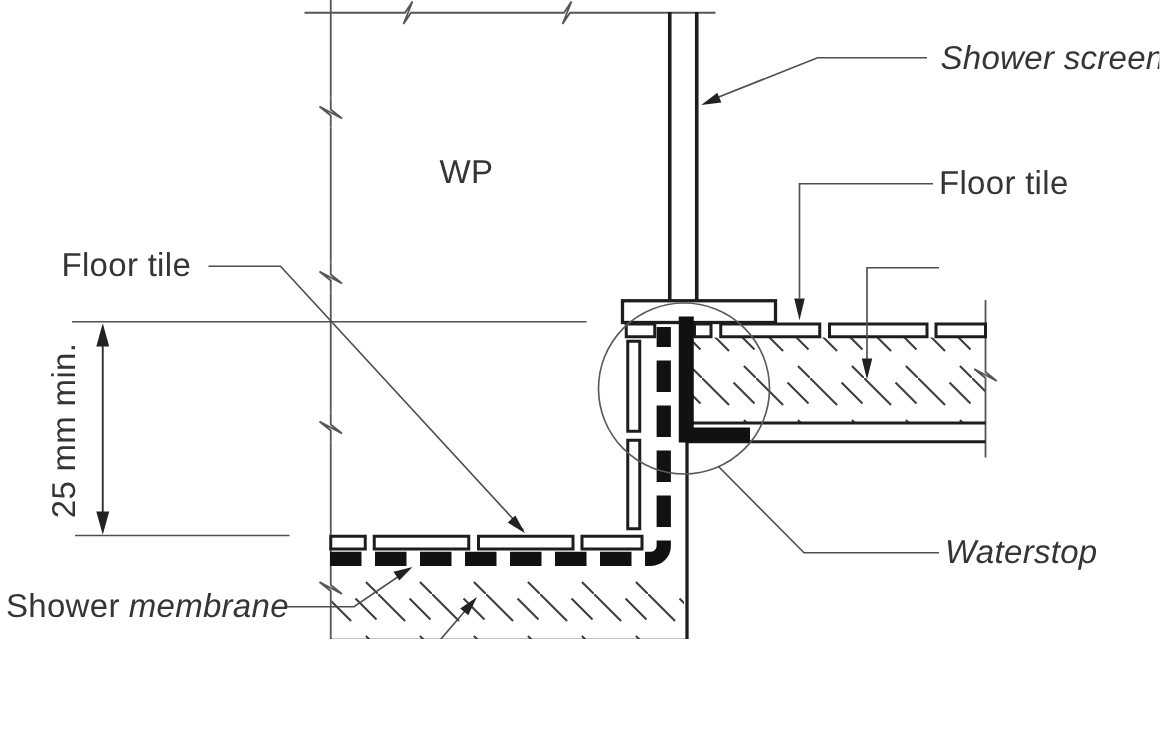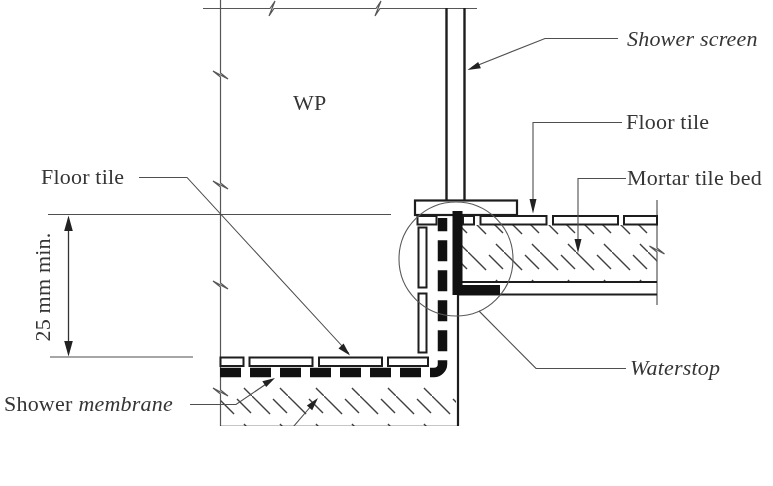--- a/index.html
+++ b/index.html
@@ -1,18 +1,18 @@
 <!DOCTYPE html>
 <html><head>
 <meta charset="utf-8">
 <style>
   html,body{margin:0;padding:0;background:#ffffff;}
   .canvas{
     position:relative;width:773px;height:426px;background:#fff;overflow:hidden;
-    font-family:Liberation Serif, serif;color:#353535;
+    font-family:Liberation Sans, sans-serif;color:#353535;
   }
   .canvas svg{position:absolute;left:0;top:0;}
   .lbl{
     position:absolute;font-size:22px;line-height:25px;white-space:nowrap;
     color:#353535;letter-spacing:0.2px;
   }
   .it{font-style:italic;}
   .w1{margin-right:6px;}
   .dim{
     position:absolute;left:30px;top:348px;width:122px;height:26px;
@@ -124,27 +124,26 @@
     <polygon points="318,398 312.2,410.2 306.8,405.6"></polygon>
     <polygon points="377,429 387.3,437.7 381.5,441.7"></polygon>
   </g>
 </svg>
 
 <div class="lbl" style="left:627px;top:26px;">
   <span class="it">Shower screen</span><br>
 </div>
 
 
-<div class="lbl" style="left:293px;top:90px;">WP</div>
+<div class="lbl" style="left:293px;top:102px;">WP</div>
 
 <div class="lbl" style="left:41px;top:164px;">Floor tile</div>
 
 <div class="lbl" style="left:626px;top:109px;">Floor tile</div>
 
-<div class="lbl" style="left:627px;top:165px;">Mortar tile bed</div>
 
 <div class="lbl dim">25 mm min.</div>
 
 <div class="lbl" style="left:4px;top:391px;">
   <span class="w1">Shower</span><span class="it">membrane</span>
 </div>
 
 <div class="lbl it" style="left:630px;top:355px;">Waterstop</div>
 
 

